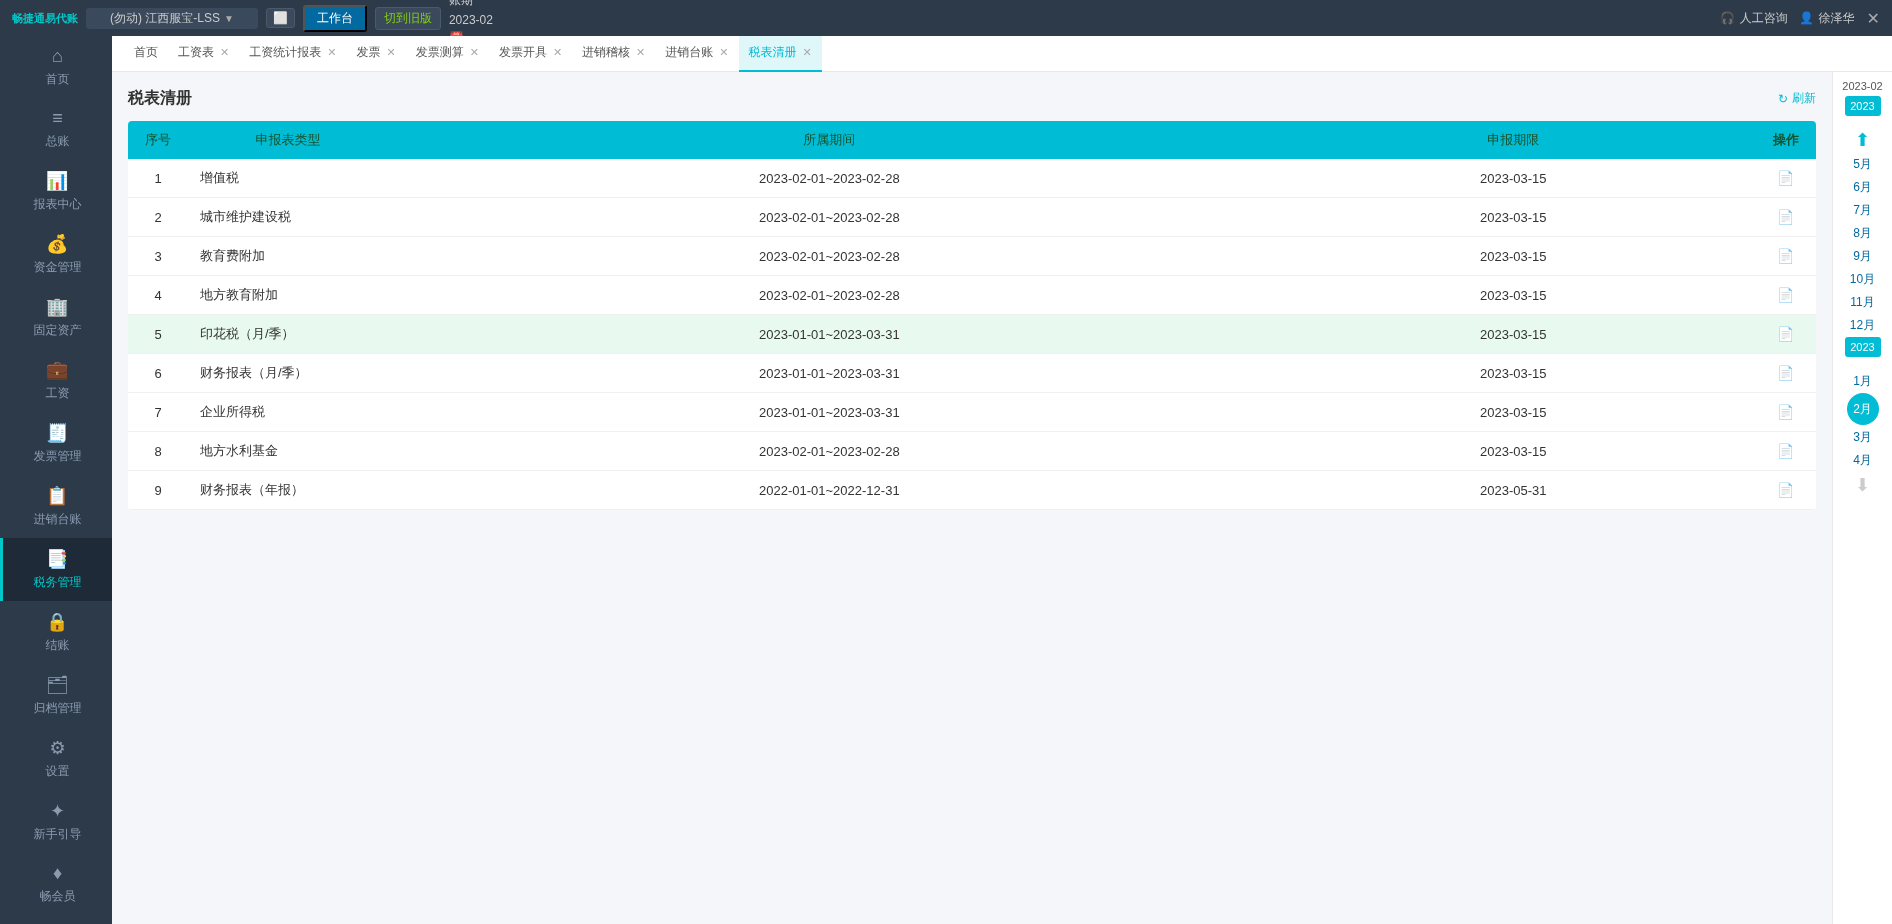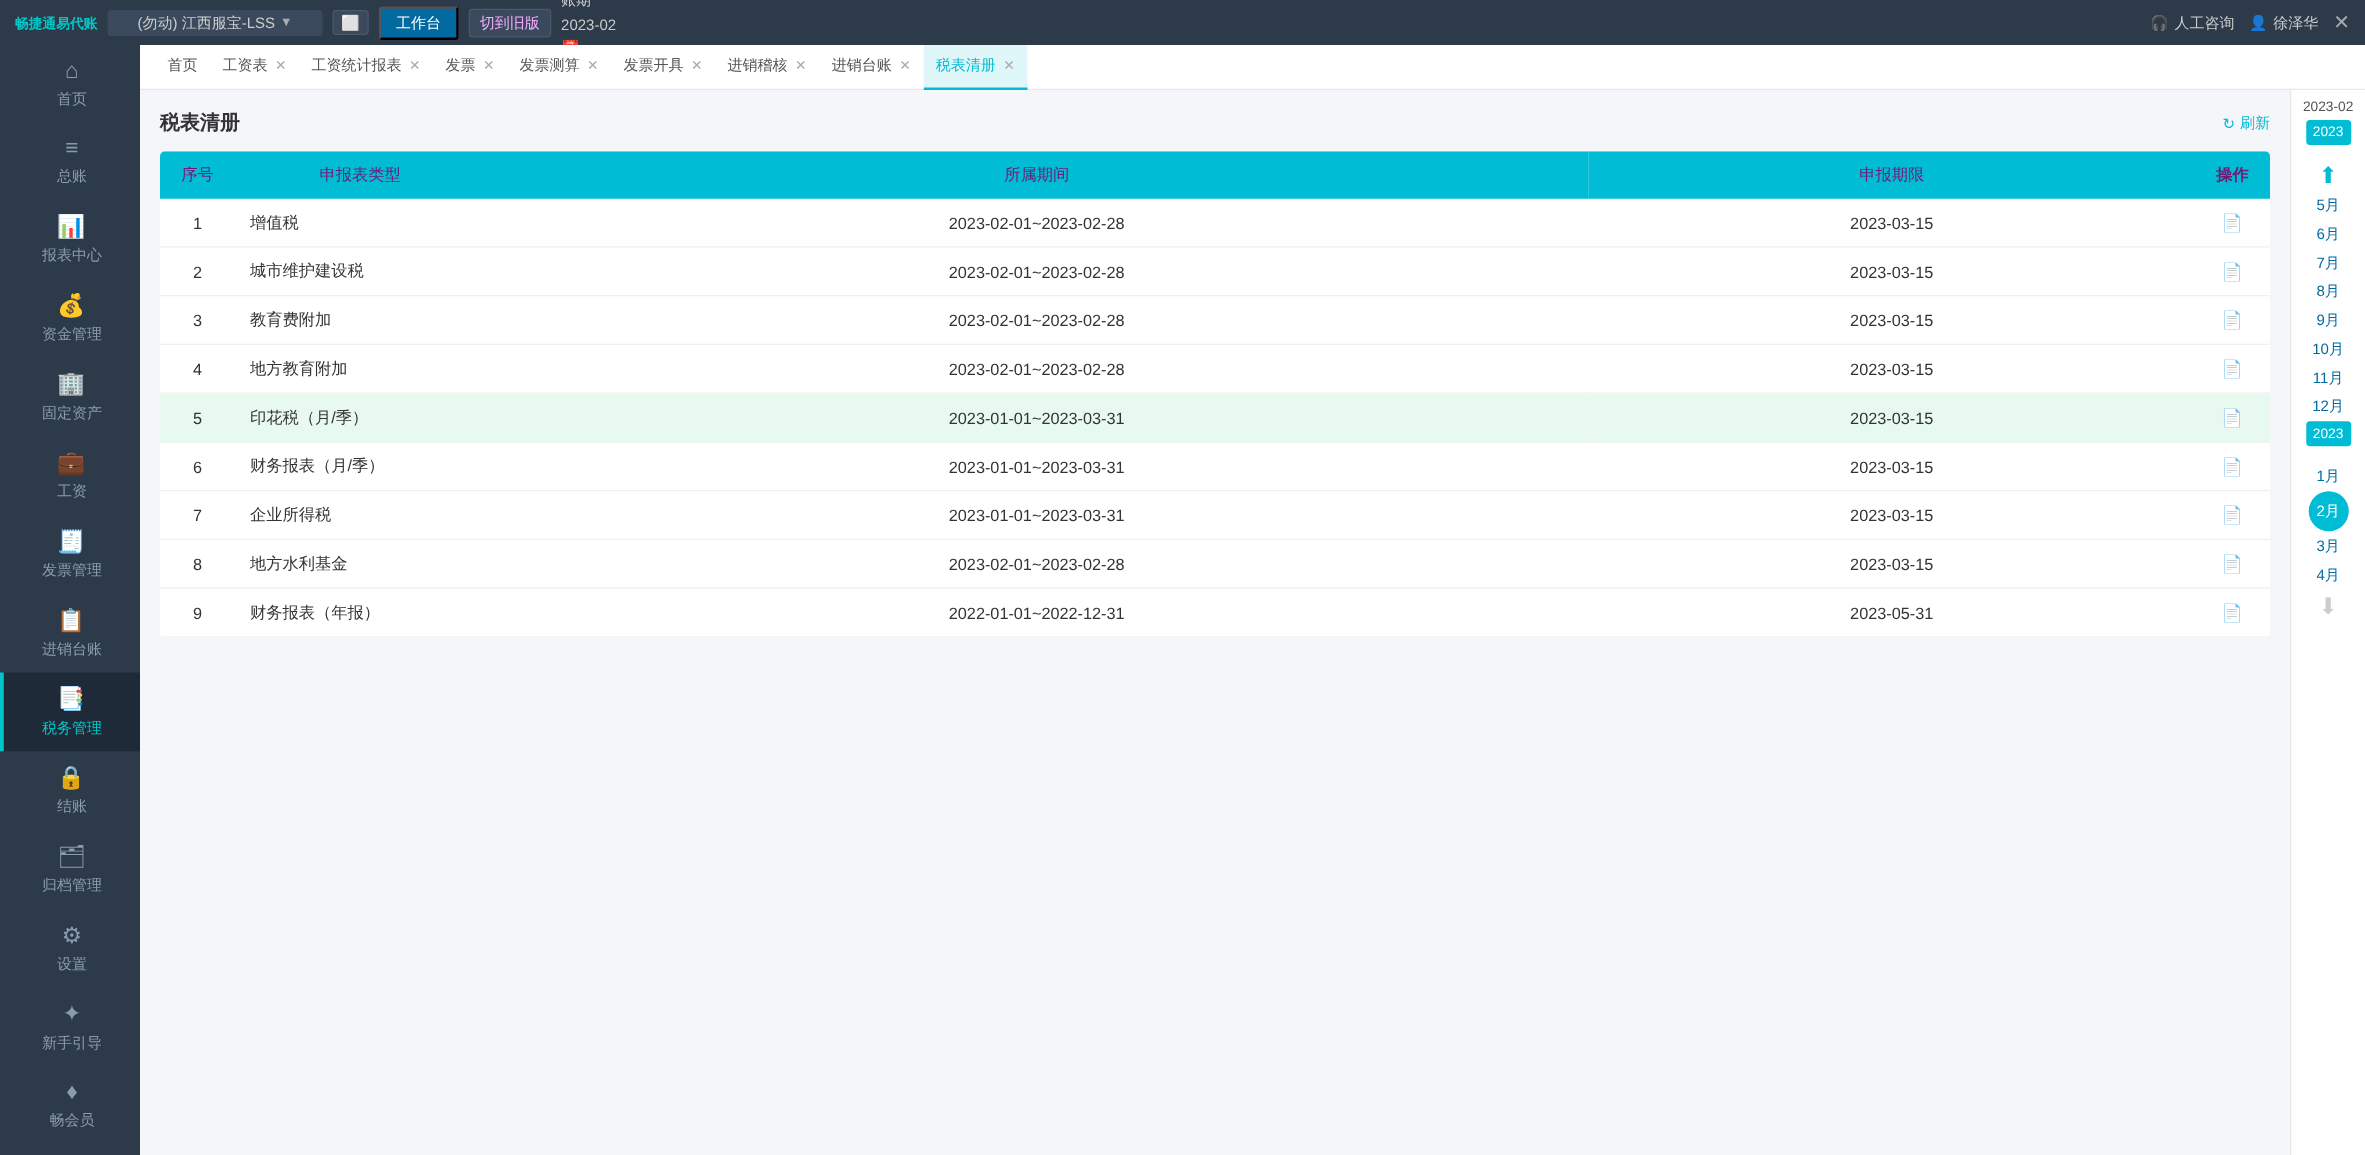--- a/index.html
+++ b/index.html
@@ -45,21 +45,21 @@
       background: #0369a1;
       color: white;
       padding: 3px 12px;
       border-radius: 3px;
       font-size: 12px;
       cursor: pointer;
     }
     .topbar-switch-btn {
       background: #3a4a5c;
       border: 1px solid #4a5a6c;
-      color: #f0abfc;
+      color: #84cc16;
       padding: 2px 8px;
       border-radius: 3px;
       font-size: 12px;
       cursor: pointer;
     }
     .topbar-period {
       color: #ccc;
       font-size: 12px;
       display: flex;
       align-items: flex-start;
@@ -192,21 +192,21 @@
     
     .data-table {
       width: 100%;
       border-collapse: collapse;
       background: white;
       border-radius: 4px;
       overflow: hidden;
     }
     .data-table thead tr {
       background: #00bcd4;
-      color: #701a75;
+      color: #14532d;
     }
     .data-table thead th {
       padding: 10px 12px;
       font-size: 13px;
       font-weight: normal;
       text-align: center;
     }
     .data-table tbody tr {
       border-bottom: 1px solid #f0f0f0;
     }

